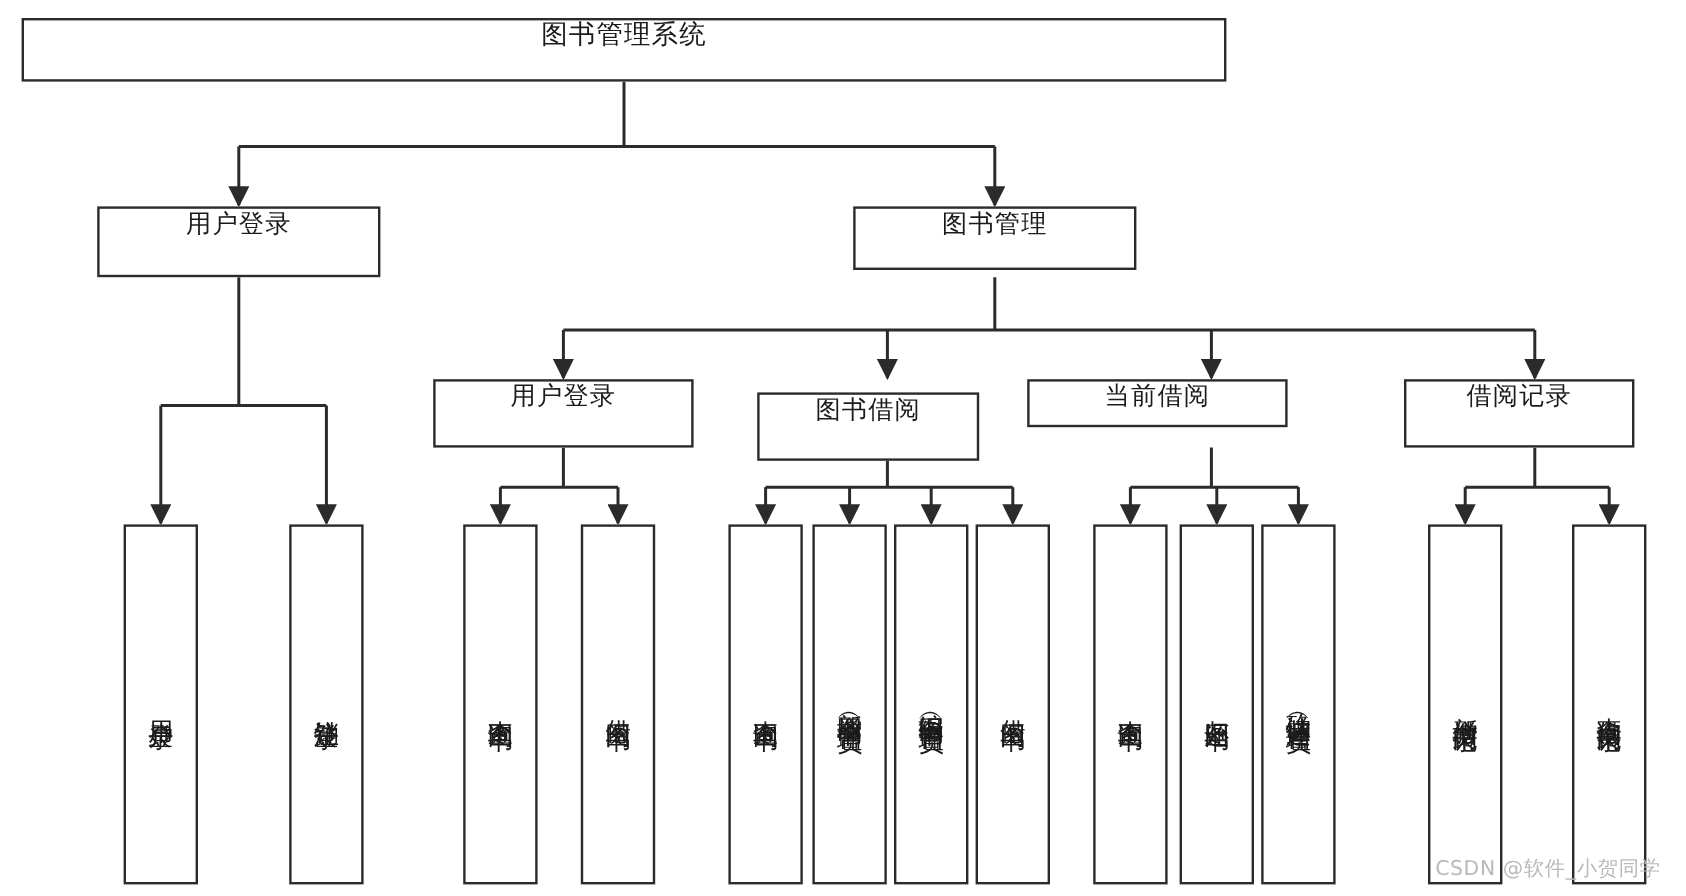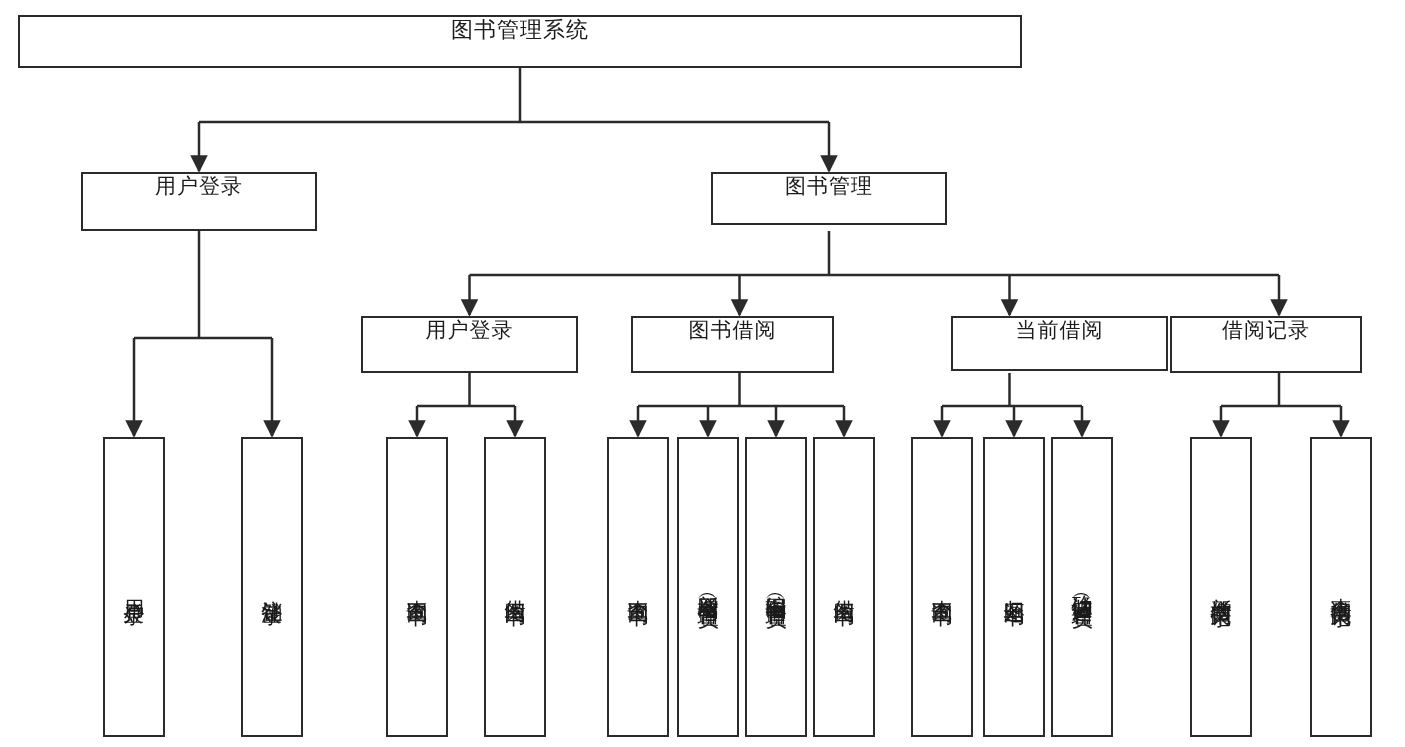--- a/index.html
+++ b/index.html
@@ -115,24 +115,24 @@
       </div>
       <div class="node h" style="left: 81px; top: 172px; width: 236px; height: 59px;">
         <span>用户登录</span>
       </div>
       <div class="node h" style="left: 711px; top: 172px; width: 236px; height: 53px;">
         <span>图书管理</span>
       </div>
       <div class="node h" style="left: 361px; top: 316px; width: 217px; height: 57px;">
         <span>用户登录</span>
       </div>
-      <div class="node h" style="left: 631px; top: 316px; width: 203px; height: 57px;">
+      <div class="node h" style="left: 631px; top: 327px; width: 185px; height: 57px;">
         <span>图书借阅</span>
       </div>
-      <div class="node h" style="left: 951px; top: 316px; width: 217px; height: 55px;">
+      <div class="node h" style="left: 856px; top: 316px; width: 217px; height: 40px;">
         <span>当前借阅</span>
       </div>
       <div class="node h" style="left: 1170px; top: 316px; width: 192px; height: 57px;">
         <span>借阅记录</span>
       </div>
       <div class="node v" style="left: 103px; top: 437px; width: 62px; height: 300px;">
         <span class="vtext">用户登录</span>
       </div>
       <div class="node v" style="left: 241px; top: 437px; width: 62px; height: 300px;">
         <span class="vtext">注销登录</span>
@@ -165,14 +165,15 @@
         <span class="vtext">确认归还（管理员）</span>
       </div>
       <div class="node v" style="left: 1190px; top: 437px; width: 62px; height: 300px;">
         <span class="vtext">新增借阅记录</span>
       </div>
       <div class="node v" style="left: 1310px; top: 437px; width: 62px; height: 300px;">
         <span class="vtext">查询借阅记录</span>
       </div>
     </div>
 
+  <div class="watermark" id="wm" style="left: 1196px; top: 712px;">CSDN @软件_小贺同学</div>
 
 </div>
 
 </body></html>

